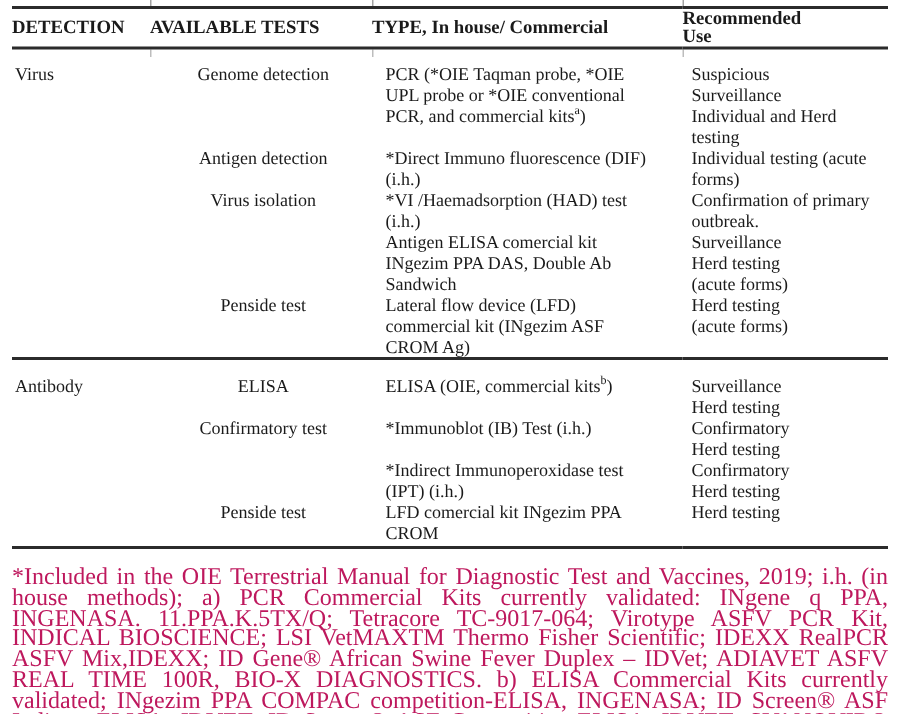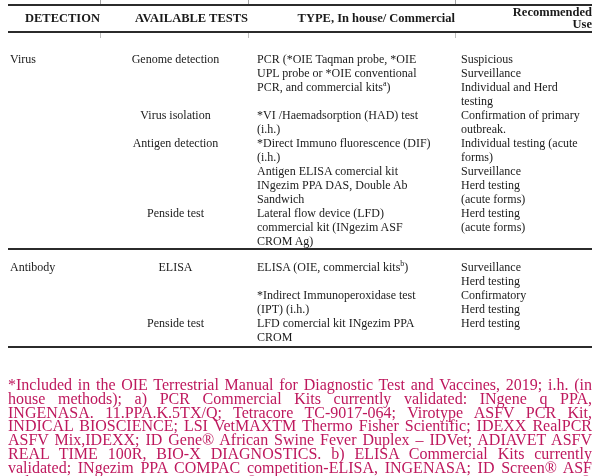--- a/index.html
+++ b/index.html
@@ -12,32 +12,32 @@
     background: #ffffff; color: #1a1a1a;
     font-family: "Liberation Serif", "DejaVu Serif", serif;
   }
   table.tbl {
     position: absolute; top: 4px; left: 8px; width: 584px;
     border-collapse: collapse; table-layout: fixed;
   }
   .tbl th {
     border-top: 2px solid #2b2b2b; border-bottom: 2px solid #2b2b2b;
     font-size: 12.5px; line-height: 11.5px; font-weight: bold;
-    text-align: right; vertical-align: middle;
+    text-align: left; vertical-align: middle;
     padding: 1px 0; white-space: pre-line;
   }
   .tbl td {
     font-size: 12px; line-height: 14px; vertical-align: top;
     white-space: pre; padding: 0;
   }
   td.c-det  { padding-left: 2px; }
   td.c-test { padding-left: 3px; text-align: center; }
   td.c-type { padding-left: 9px; }
   td.c-use  { padding-left: 6px; }
-  tr.first-row td { padding-top: 19px; font-family: Liberation Serif, serif; }
+  tr.first-row td { padding-top: 9px; font-family: Liberation Serif, serif; }
   tr.section-start td { border-top: 2px solid #2b2b2b; padding-top: 10px; }
   tr.last-row td { border-bottom: 2px solid #2b2b2b; padding-bottom: 2px; }
   .tbl sup { font-size: 8px; line-height: 0; }
   .footnote {
     position: absolute; left: 8px; top: 378px; width: 584px; margin: 0;
     font-size: 16px; line-height: 13.8px; text-align: justify;
     color: #be185d; white-space: normal;
   }
   .tick { position: absolute; width: 1px; }
   .tick.t-top  { top: 0; height: 5px; background: #a3a3a3; }
@@ -78,33 +78,33 @@
         <td class="c-type"><span>PCR (*OIE Taqman probe, *OIE
 UPL probe or *OIE conventional
 PCR, and commercial kits</span><sup>a</sup><span>)</span></td>
         <td class="c-use">Suspicious
 Surveillance
 Individual and Herd
 testing</td>
       </tr>
       <tr>
         <td class="c-det"></td>
+        <td class="c-test">Antigen detection</td>
+        <td class="c-type"><span>*Direct Immuno fluorescence (DIF)
+(i.h.)</span><sup></sup><span></span></td>
+        <td class="c-use">Individual testing (acute
+forms)</td>
+      </tr>
+      <tr>
+        <td class="c-det"></td>
         <td class="c-test">Virus isolation</td>
         <td class="c-type"><span>*VI /Haemadsorption (HAD) test
 (i.h.)</span><sup></sup><span></span></td>
         <td class="c-use">Confirmation of primary
 outbreak.</td>
-      </tr>
-      <tr>
-        <td class="c-det"></td>
-        <td class="c-test">Antigen detection</td>
-        <td class="c-type"><span>*Direct Immuno fluorescence (DIF)
-(i.h.)</span><sup></sup><span></span></td>
-        <td class="c-use">Individual testing (acute
-forms)</td>
       </tr>
       <tr>
         <td class="c-det"></td>
         <td class="c-test"></td>
         <td class="c-type"><span>Antigen ELISA comercial kit
 INgezim PPA DAS, Double Ab
 Sandwich</span><sup></sup><span></span></td>
         <td class="c-use">Surveillance
 Herd testing
 (acute forms)</td>
@@ -120,20 +120,27 @@
       </tr>
       <tr class="section-start">
         <td class="c-det">Antibody</td>
         <td class="c-test">ELISA</td>
         <td class="c-type"><span>ELISA (OIE, commercial kits</span><sup>b</sup><span>)</span></td>
         <td class="c-use">Surveillance
 Herd testing</td>
       </tr>
       <tr>
         <td class="c-det"></td>
+        <td class="c-test">Confirmatory test</td>
+        <td class="c-type"><span>*Immunoblot (IB) Test (i.h.)</span><sup></sup><span></span></td>
+        <td class="c-use">Confirmatory
+Herd testing</td>
+      </tr>
+      <tr>
+        <td class="c-det"></td>
         <td class="c-test"></td>
         <td class="c-type"><span>*Indirect Immunoperoxidase test
 (IPT) (i.h.)</span><sup></sup><span></span></td>
         <td class="c-use">Confirmatory
 Herd testing</td>
       </tr>
       <tr class="last-row">
         <td class="c-det"></td>
         <td class="c-test">Penside test</td>
         <td class="c-type"><span>LFD comercial kit INgezim PPA

